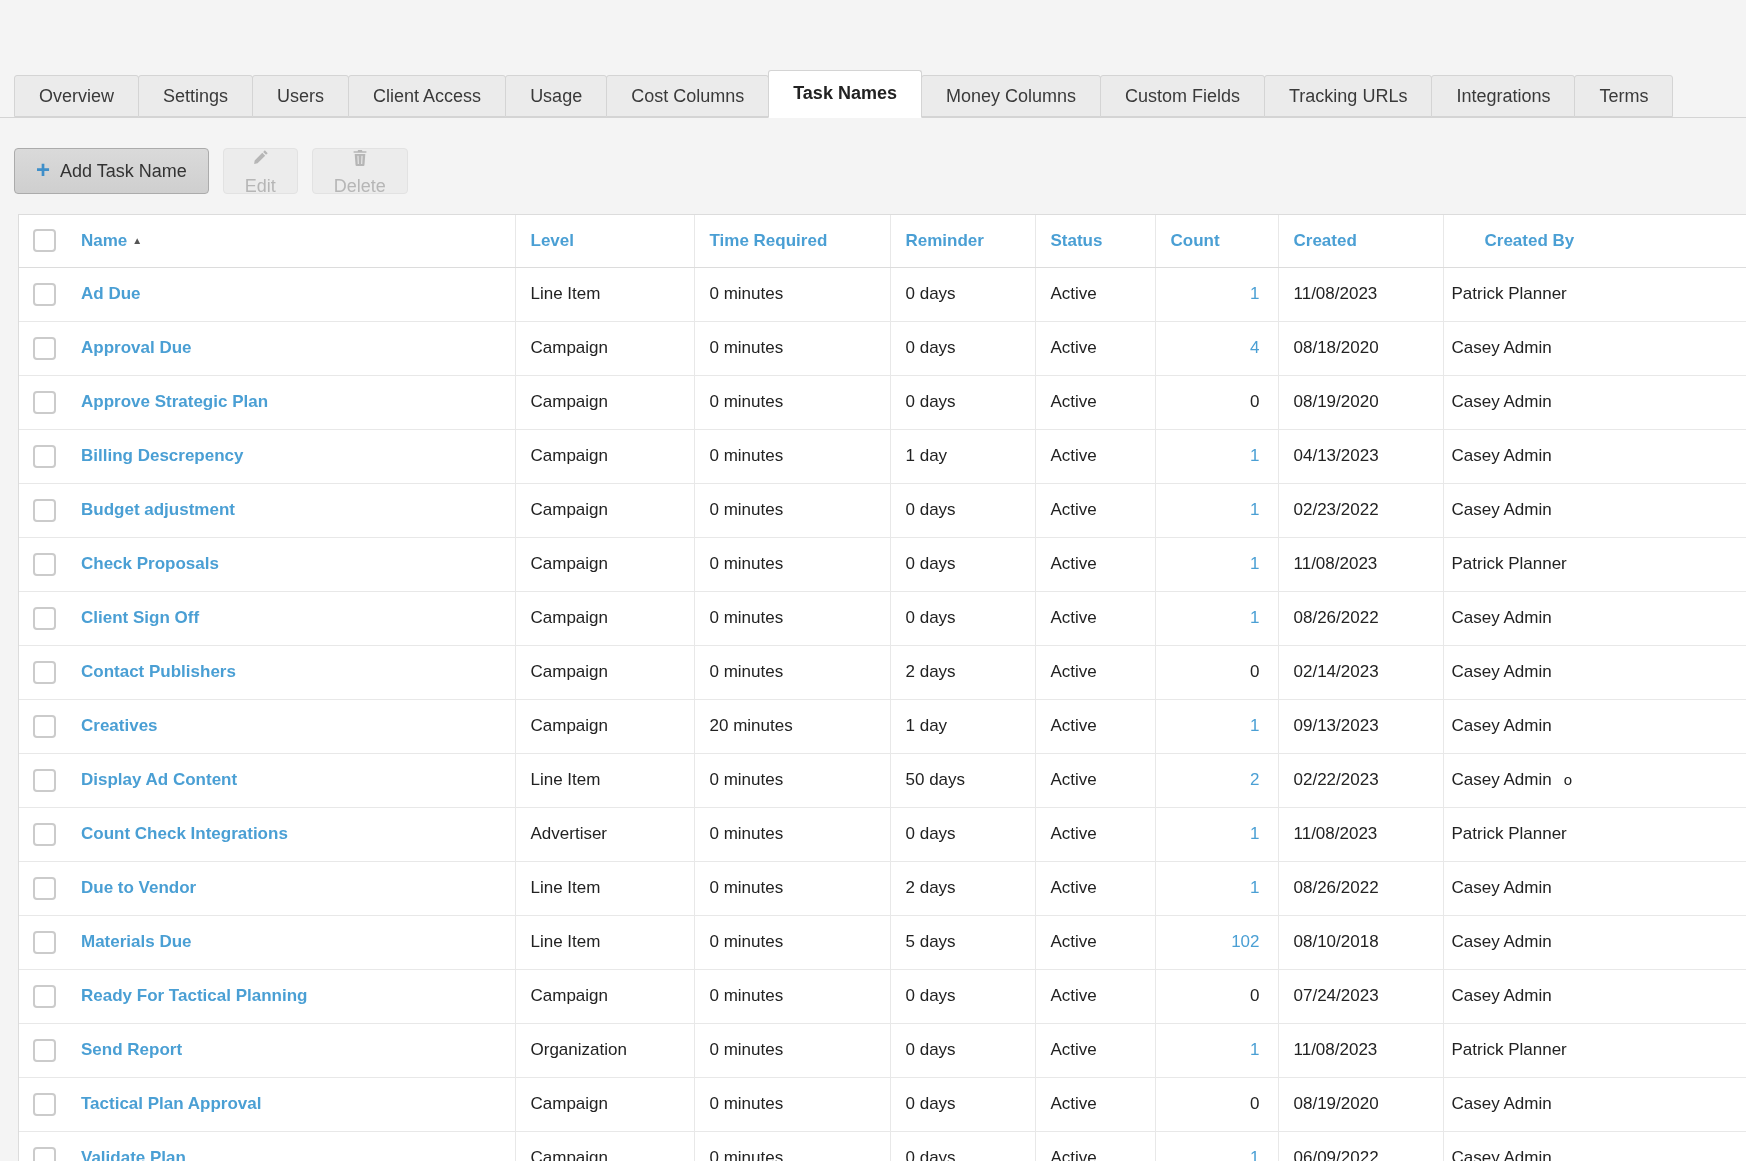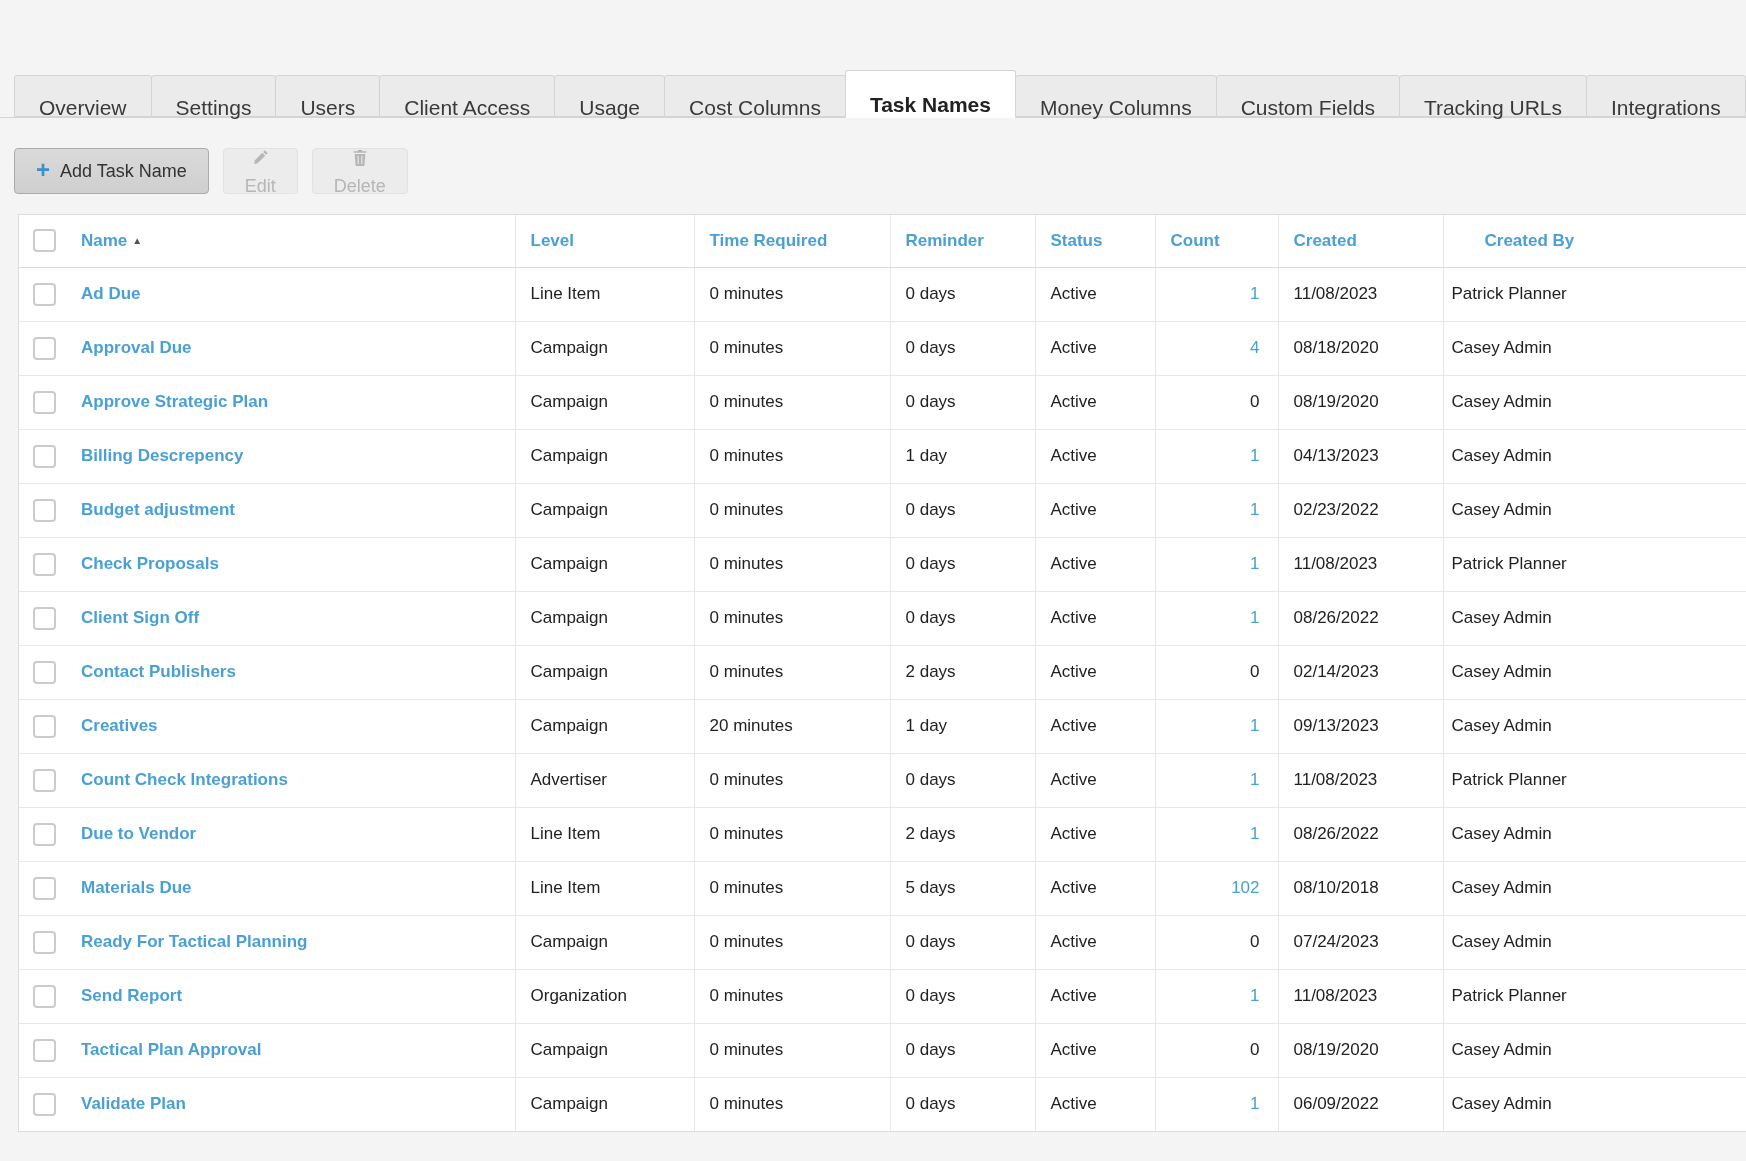--- a/index.html
+++ b/index.html
@@ -16,22 +16,22 @@
     align-items: flex-end;
     padding: 26px 14px 0 14px;
     border-bottom: 1px solid #d4d4d4;
   }
   .tab {
     background: #ebebeb;
     border: 1px solid #d4d4d4;
     border-radius: 3px 3px 0 0;
     height: 42px;
     line-height: 40px;
-    padding: 12px 24px;
-    font-size: 21px;
+    padding: 0 24px;
+    font-size: 18px;
     color: #3a3a3a;
     white-space: nowrap;
     cursor: pointer;
   }
   .tab + .tab { margin-left: -1px; }
   .tab.active {
     background: #ffffff;
     font-weight: bold;
     color: #222;
     height: 48px;
@@ -312,20 +312,31 @@
           <td>Campaign</td>
           <td>20 minutes</td>
           <td>1 day</td>
           <td>Active</td>
           <td class="cell-count"><span class="count-link">1</span></td>
           <td>09/13/2023</td>
           <td class="cell-createdby"><span>Casey Admin</span></td>
         </tr>
         <tr>
           <td class="cell-cb"><span class="checkbox"></span></td>
+          <td class="cell-name"><span class="name-link">Display Ad Content</span></td>
+          <td>Line Item</td>
+          <td>0 minutes</td>
+          <td>50 days</td>
+          <td>Active</td>
+          <td class="cell-count"><span class="count-link">2</span></td>
+          <td>02/22/2023</td>
+          <td class="cell-createdby"><span>Casey Admin</span><span class="artifact">o</span></td>
+        </tr>
+        <tr>
+          <td class="cell-cb"><span class="checkbox"></span></td>
           <td class="cell-name"><span class="name-link">Count Check Integrations</span></td>
           <td>Advertiser</td>
           <td>0 minutes</td>
           <td>0 days</td>
           <td>Active</td>
           <td class="cell-count"><span class="count-link">1</span></td>
           <td>11/08/2023</td>
           <td class="cell-createdby"><span>Patrick Planner</span></td>
         </tr>
         <tr>

